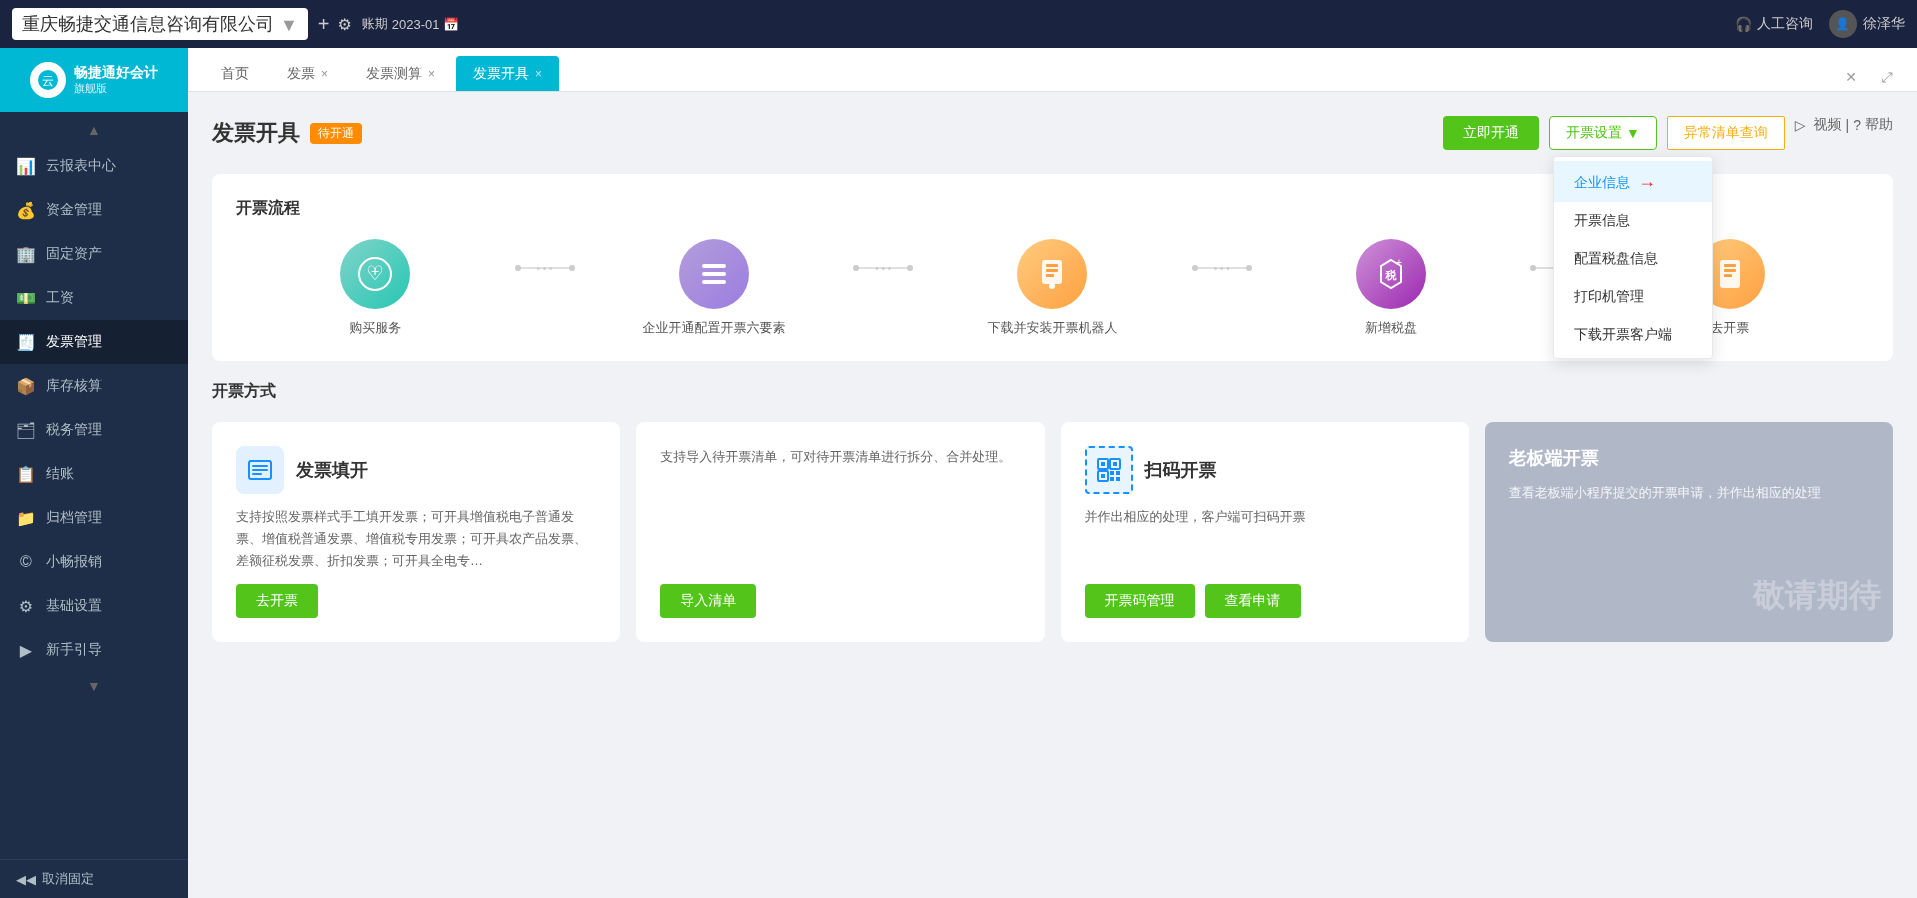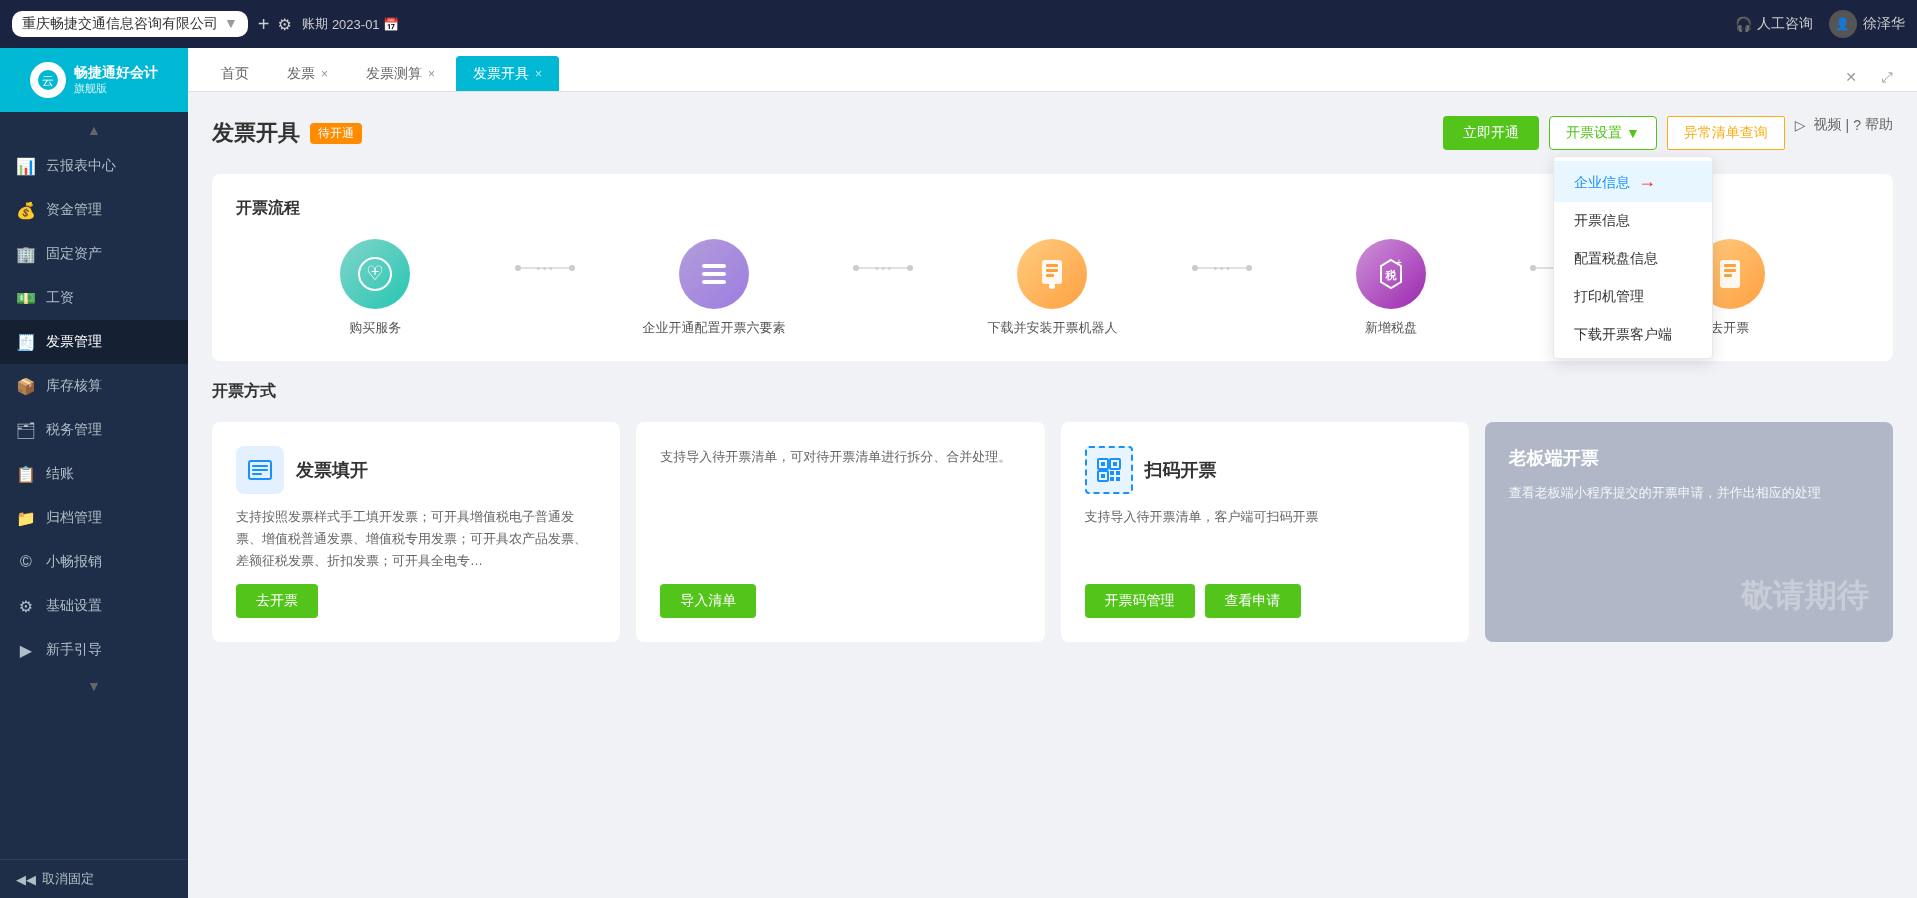--- a/index.html
+++ b/index.html
@@ -11,23 +11,23 @@
       background: #1a2340;
       display: flex;
       align-items: center;
       padding: 0 12px;
       gap: 12px;
       flex-shrink: 0;
       justify-content: space-between;
     }
     .top-bar-left { display: flex; align-items: center; gap: 10px; }
     .company-selector {
-      display: flex; align-items: flex-start; gap: 6px;
-      color: #333; background: #fff; border-radius: 10px;
-      padding: 4px 10px; cursor: pointer; font-size: 14px;
+      display: flex; align-items: flex-end; gap: 6px;
+      color: #333; background: #fff; border-radius: 4px;
+      padding: 4px 10px; cursor: pointer; font-size: 18px;
     }
     .top-bar-actions { display: flex; align-items: center; gap: 8px; }
     .top-bar-right { display: flex; align-items: center; gap: 16px; color: #ccc; }
     .period-label { color: #ccc; font-size: 13px; display: flex; align-items: center; }
     .add-btn, .settings-btn { color: #ccc; cursor: pointer; font-size: 16px; }
     .consult-btn { display: flex; align-items: center; gap: 4px; color: #ccc; cursor: pointer; }
     .user-info { display: flex; align-items: center; gap: 6px; color: #ccc; }
     .user-avatar { width: 28px; height: 28px; background: #555; border-radius: 50%; display: flex; align-items: center; justify-content: center; color: #fff; font-size: 12px; }
 
     
@@ -173,21 +173,21 @@
     .method-icon-blue { background: #e3f0ff; color: #1890ff; }
     .method-icon-teal { background: #e0f7f4; color: #00b8a0; }
     .method-card-title { font-size: 18px; font-weight: bold; color: #333; }
     .method-card.disabled .method-card-title { color: #fff; }
     .method-card-desc { font-size: 13px; color: #666; line-height: 1.7; flex: 1; }
     .method-card.disabled .method-card-desc { color: rgba(255,255,255,0.85); }
     .method-card-footer { display: flex; gap: 10px; }
     .btn-green { background: #52c41a; color: #fff; border: none; padding: 8px 20px; border-radius: 4px; cursor: pointer; font-size: 14px; }
 
     
-    .overlay-text { position: absolute; bottom: 24px; right: 24px; font-size: 32px; font-weight: bold; color: rgba(255,255,255,0.3); }
+    .overlay-text { position: absolute; bottom: 24px; right: 12px; font-size: 32px; font-weight: bold; color: rgba(255,255,255,0.3); }
     .method-card { position: relative; }
   </style>
 </head>
 <body>
 
 <div class="top-bar">
   <div class="top-bar-left">
     <div class="company-selector">
       <span>重庆畅捷交通信息咨询有限公司</span>
       <span style="color:#999;">▼</span>
@@ -480,21 +480,21 @@
                     <rect x="3" y="15" width="10" height="10" rx="1" fill="none" stroke="#1890ff" stroke-width="2"></rect>
                     <rect x="6" y="18" width="4" height="4" fill="#1890ff"></rect>
                     <rect x="15" y="15" width="4" height="4" fill="#1890ff"></rect>
                     <rect x="21" y="15" width="4" height="4" fill="#1890ff"></rect>
                     <rect x="15" y="21" width="4" height="4" fill="#1890ff"></rect>
                     <rect x="21" y="21" width="4" height="4" fill="#1890ff"></rect>
                   </svg>
               </div>
               <span class="method-card-title">扫码开票</span>
             </div>
-            <div class="method-card-desc">支持导入待开票清单，客户端可扫码开票</div>
+            <div class="method-card-desc">并作出相应的处理，客户端可扫码开票</div>
             <div class="method-card-footer">
               <button class="btn-green">开票码管理</button>
               <button class="btn-green">查看申请</button>
             </div>
           </div>
 
           <div class="method-card disabled">
             <div class="method-card-header">
               <span class="method-card-title">老板端开票</span>
             </div>

